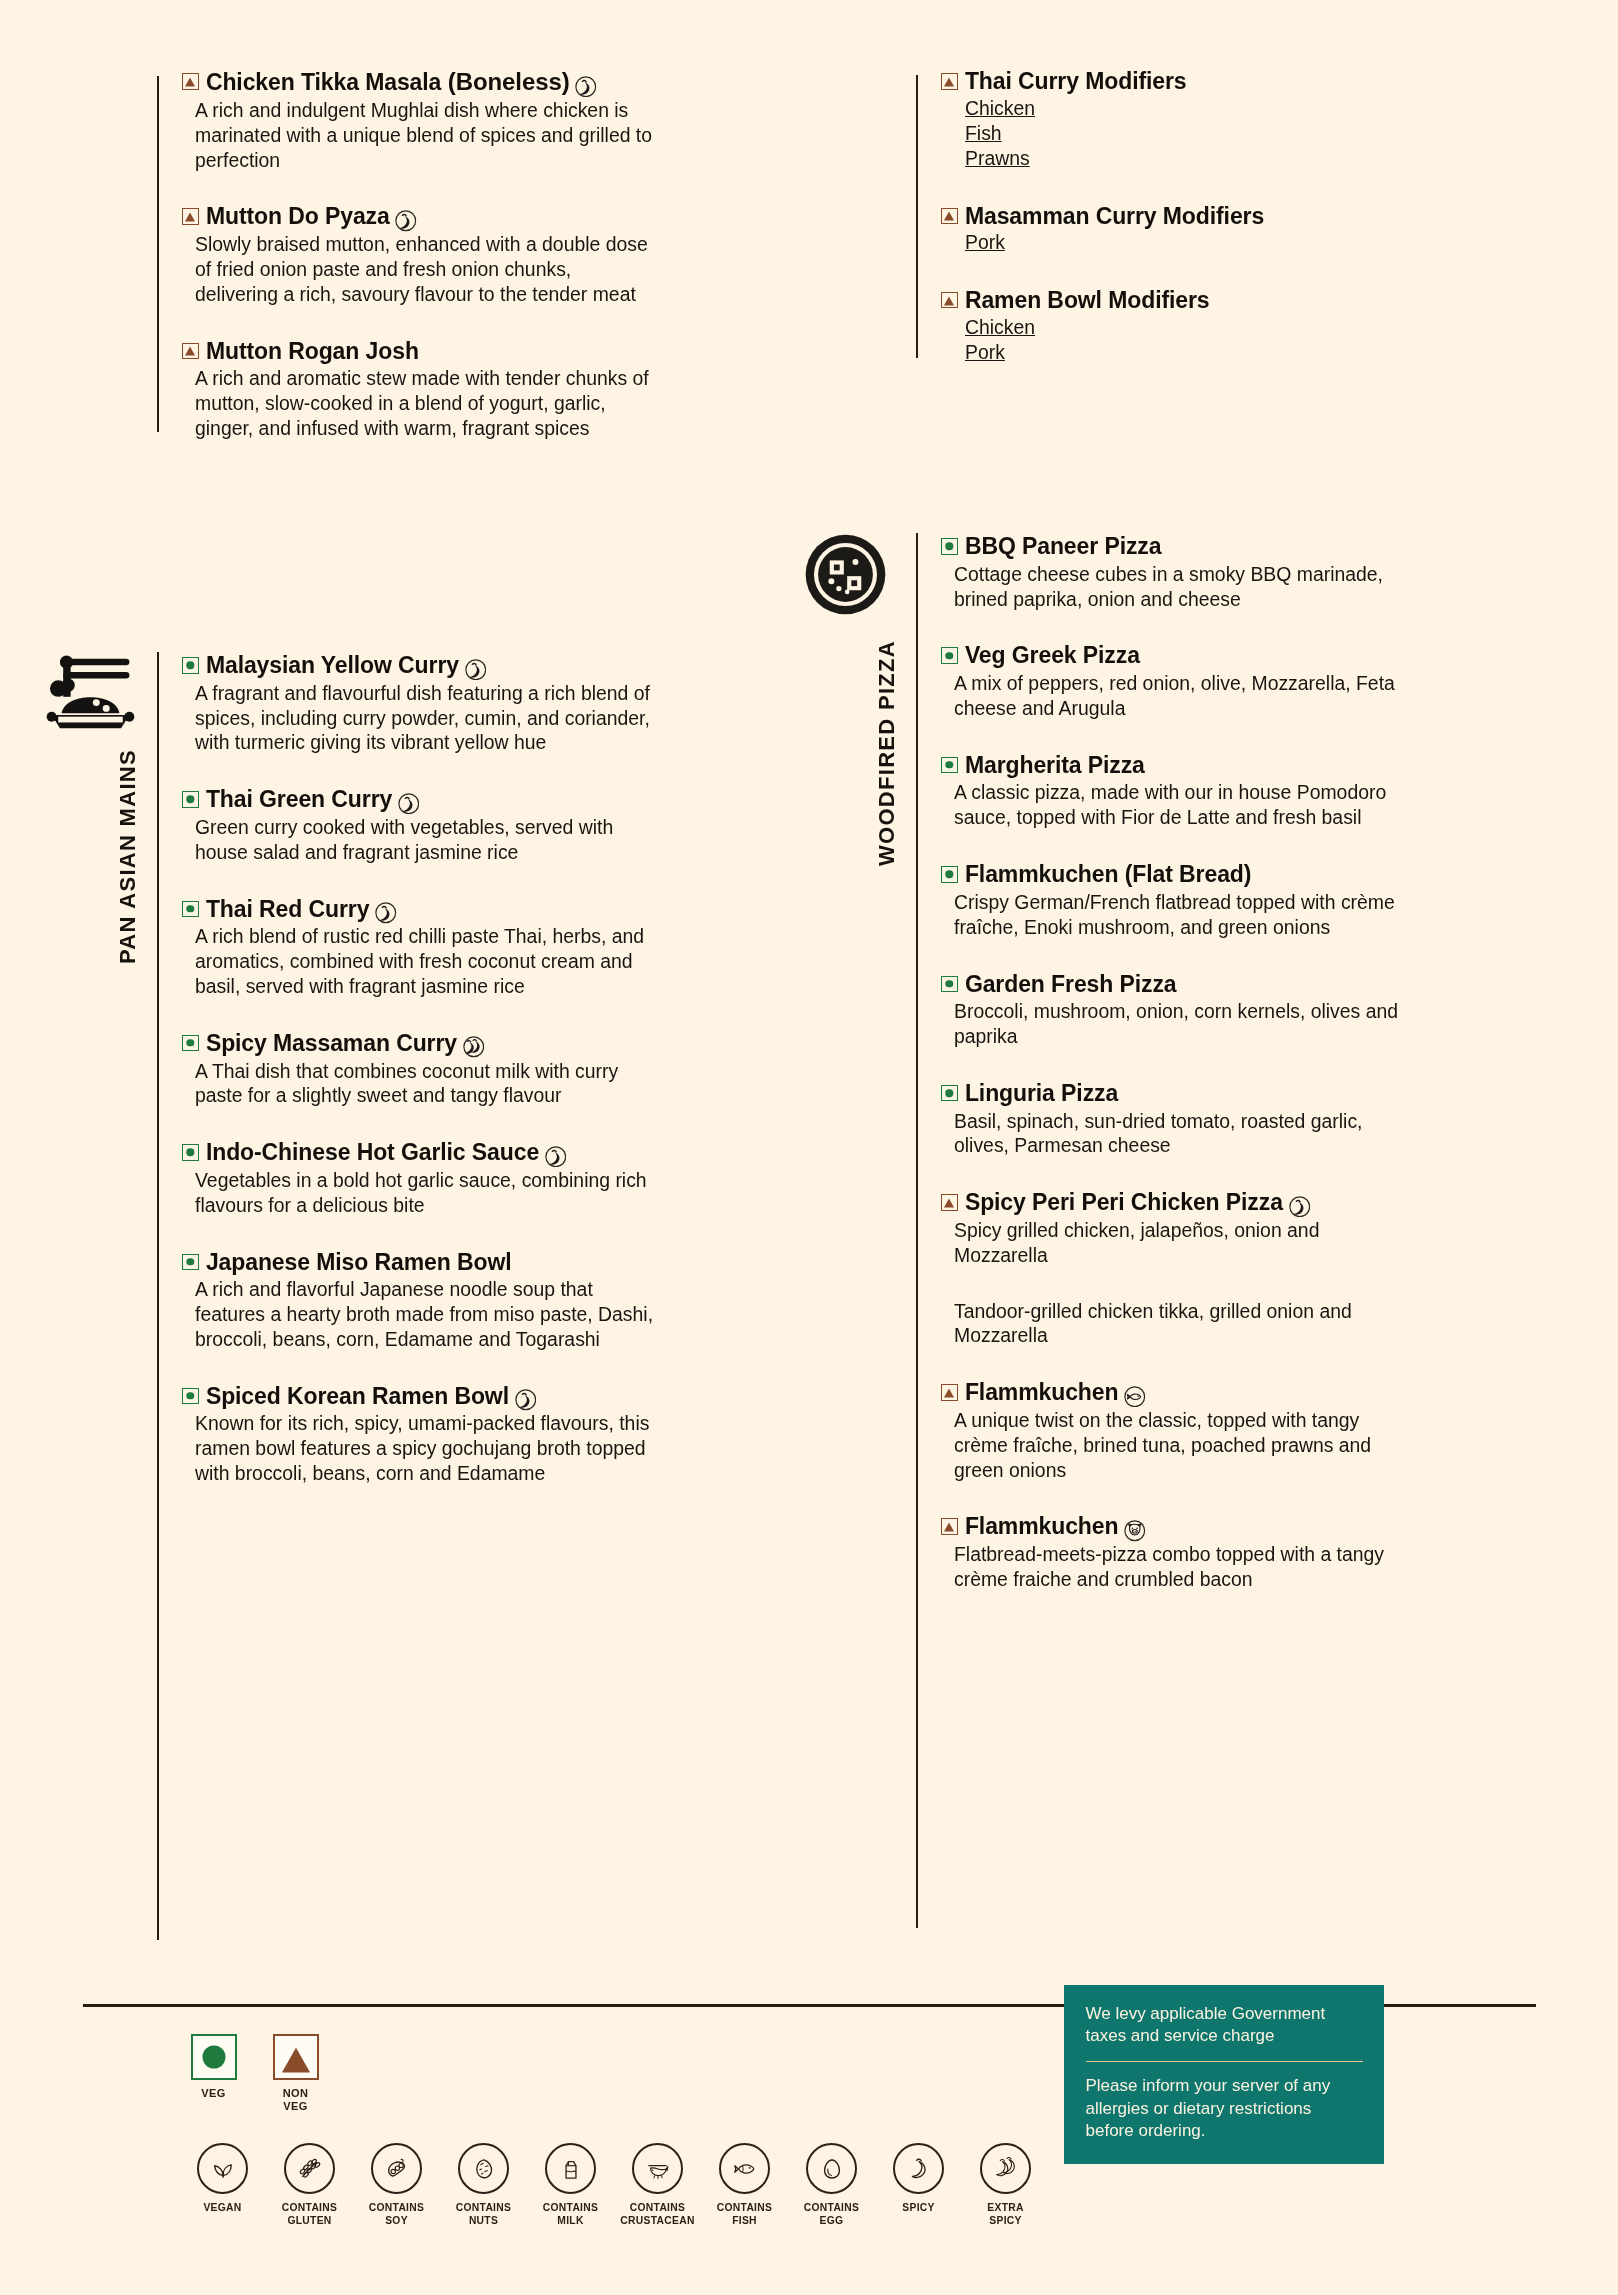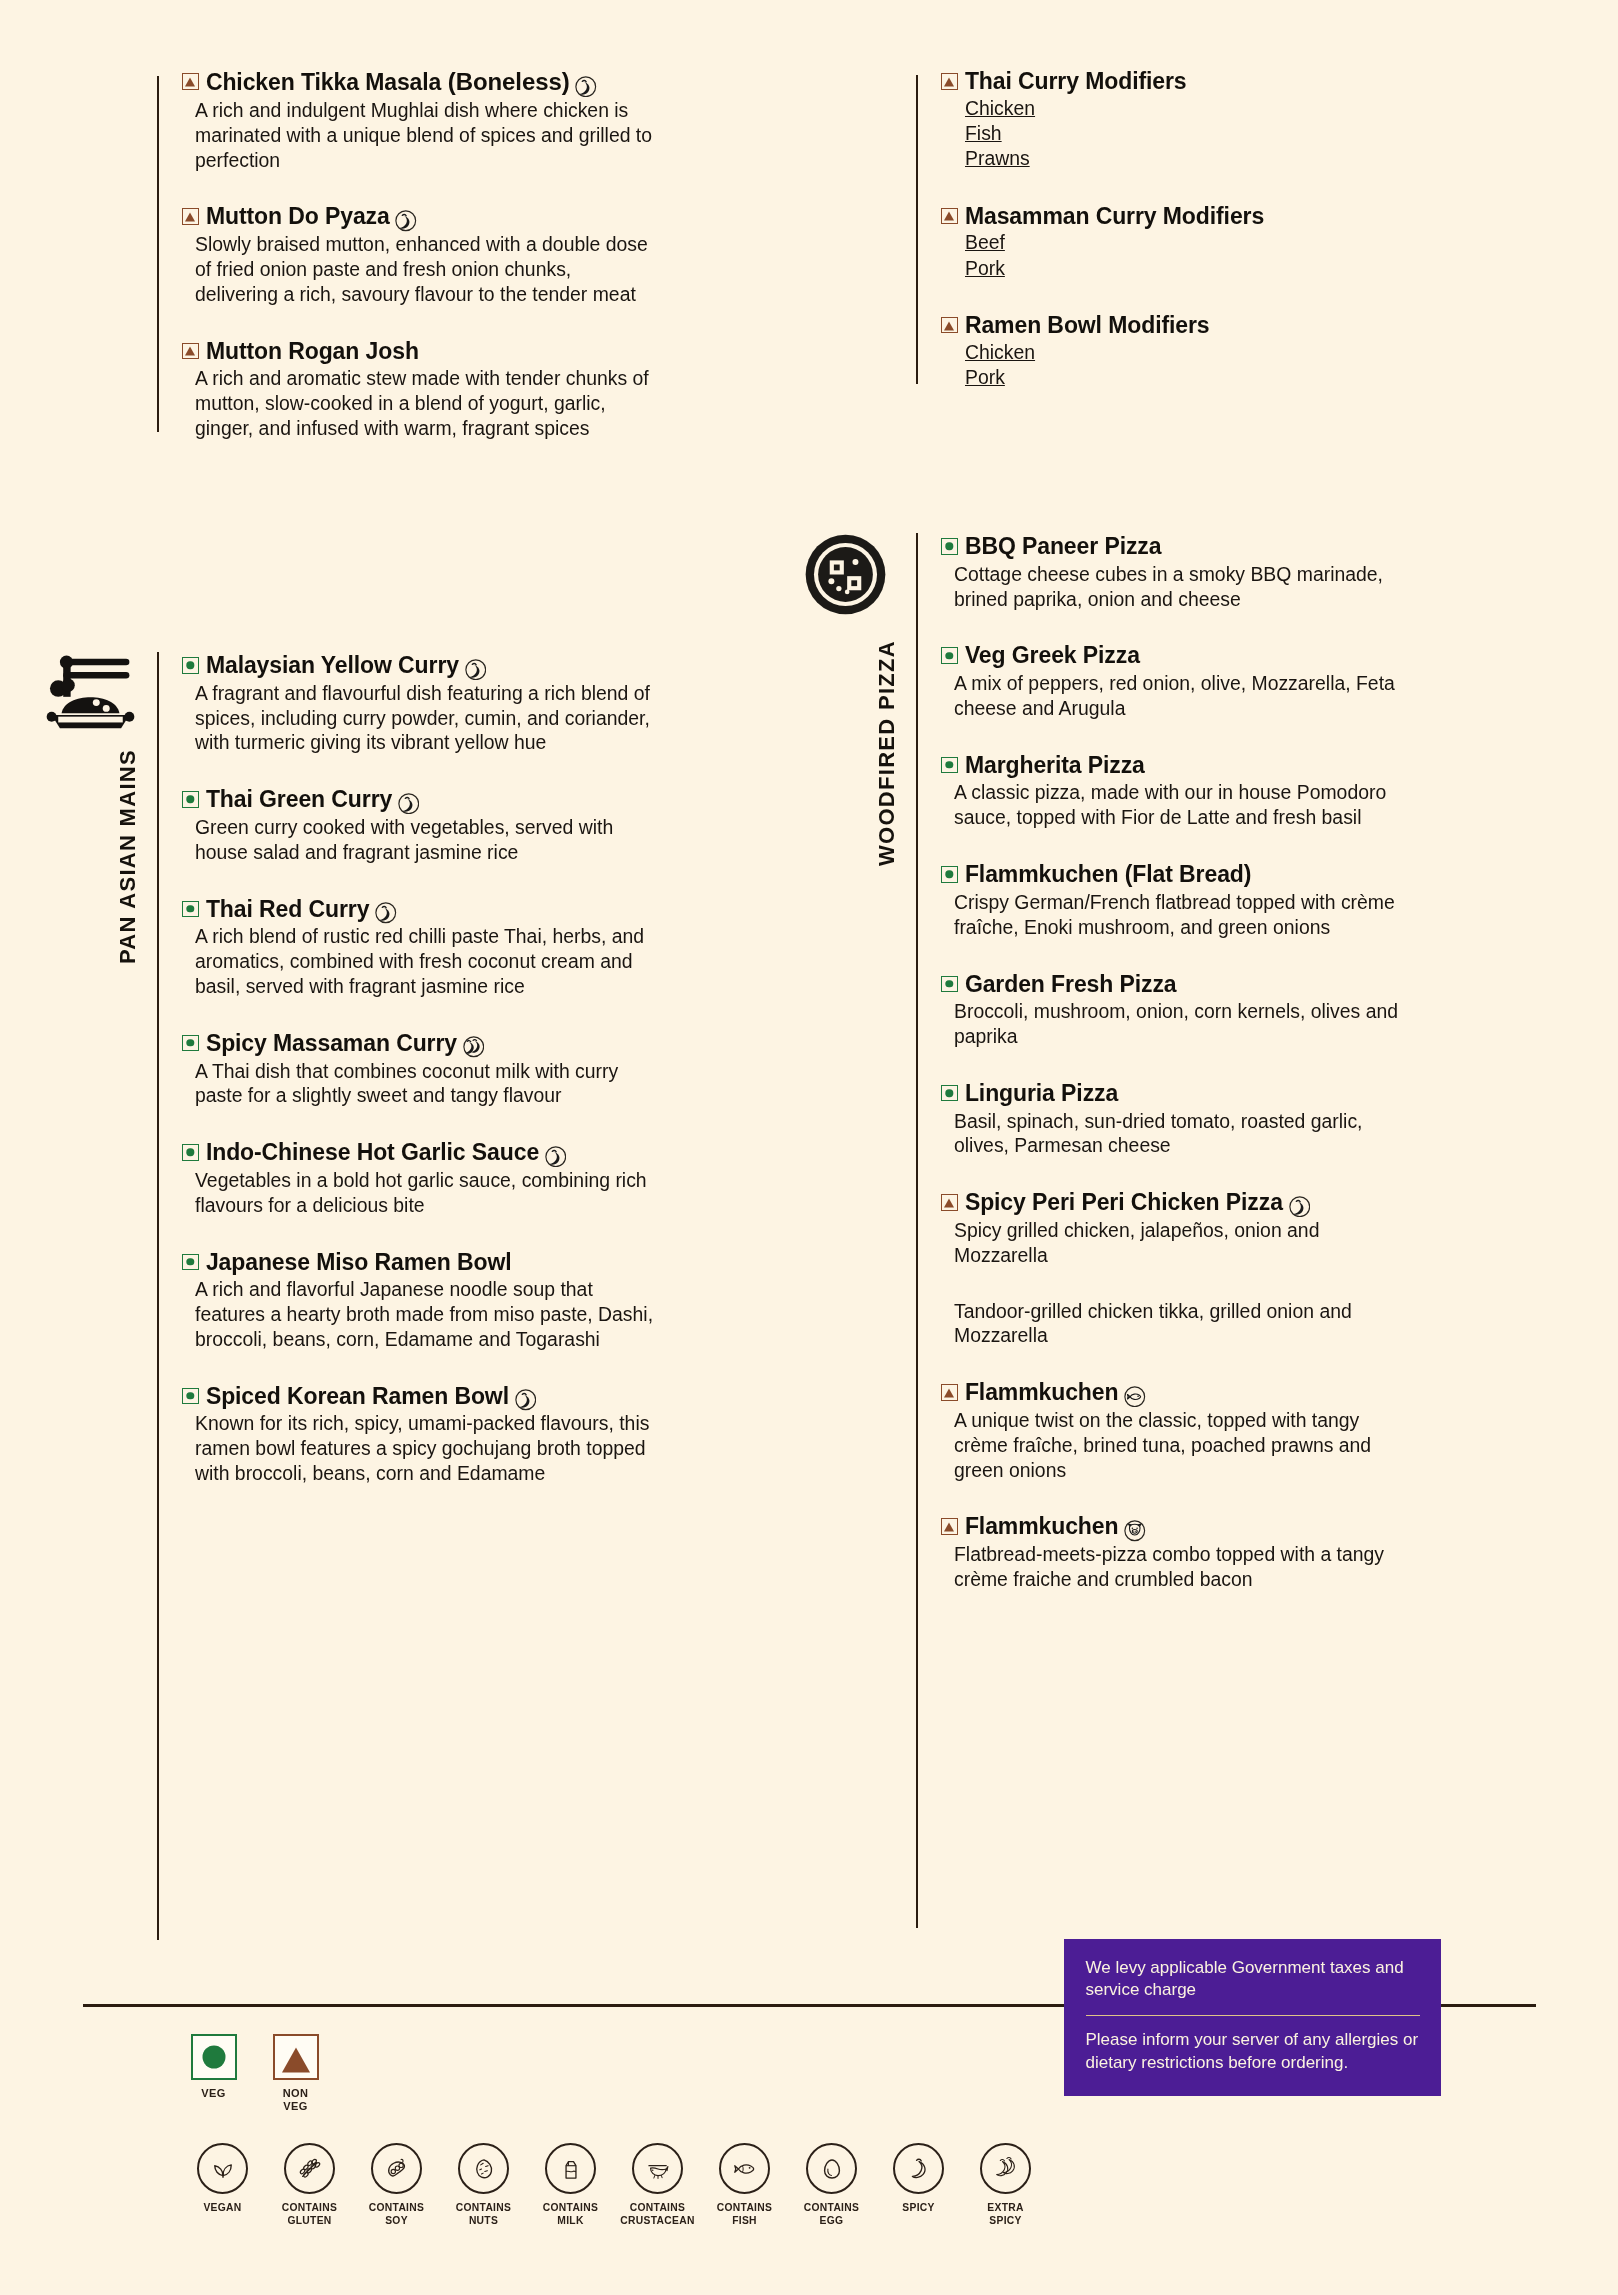--- a/index.html
+++ b/index.html
@@ -112,22 +112,22 @@
   .allergen-circle {
     width: 51px; height: 51px; margin: 0 auto; border: 2.1px solid #2B2018;
     border-radius: 50%; display: flex; align-items: center; justify-content: center;
   }
   .allergen-label {
     margin-top: 6.6px; font-size: 10.3px; font-weight: 700; letter-spacing: 0.3px;
     color: #2B2018; line-height: 1.3;
   }
 
   .notice {
-    position: absolute; left: 1064px; top: 1939px; width: 377px;
-    background: #4c1d95; padding: 18px 21.5px 21.5px 21.5px;
+    position: absolute; left: 1064px; top: 1985px; width: 320px;
+    background: #0f766e; padding: 18px 21.5px 21.5px 21.5px;
   }
   .notice p {
     color: #FBF3E0; font-size: 17px; line-height: 1.32;
   }
   .notice .sep { height: 1.2px; background: #E0C387; margin: 13.2px 0 13.2px 0; }
 </style>
 </head>
 <body>
 
 <div class="page">
@@ -191,21 +191,20 @@
               <div>Fish</div>
               <div>Prawns</div>
             </div>
           </div>
           <div class="dish">
             <div class="dish-head">
               <span class="marker nonveg"></span>
               <div class="dish-name">Masamman Curry Modifiers</div>
             </div>
             <div class="mod-list">
-              <div>Beef</div>
               <div>Pork</div>
             </div>
           </div>
           <div class="dish">
             <div class="dish-head">
               <span class="marker nonveg"></span>
               <div class="dish-name">Ramen Bowl Modifiers</div>
             </div>
             <div class="mod-list">
               <div>Chicken</div>

